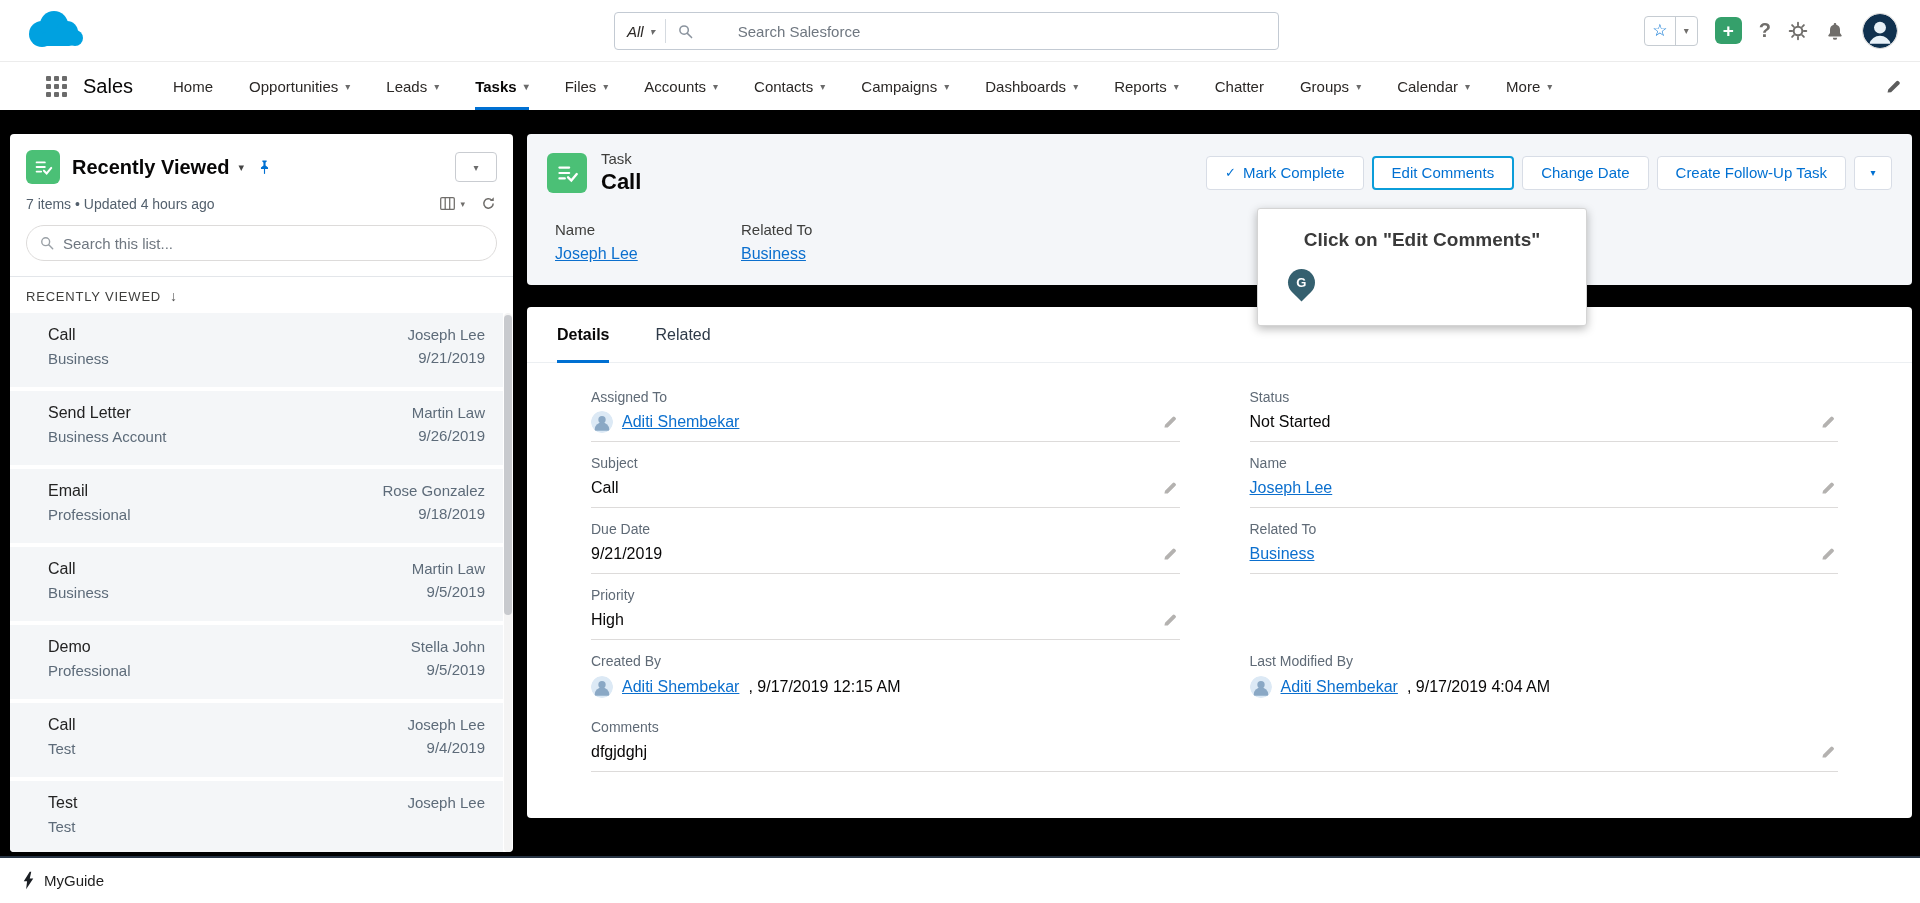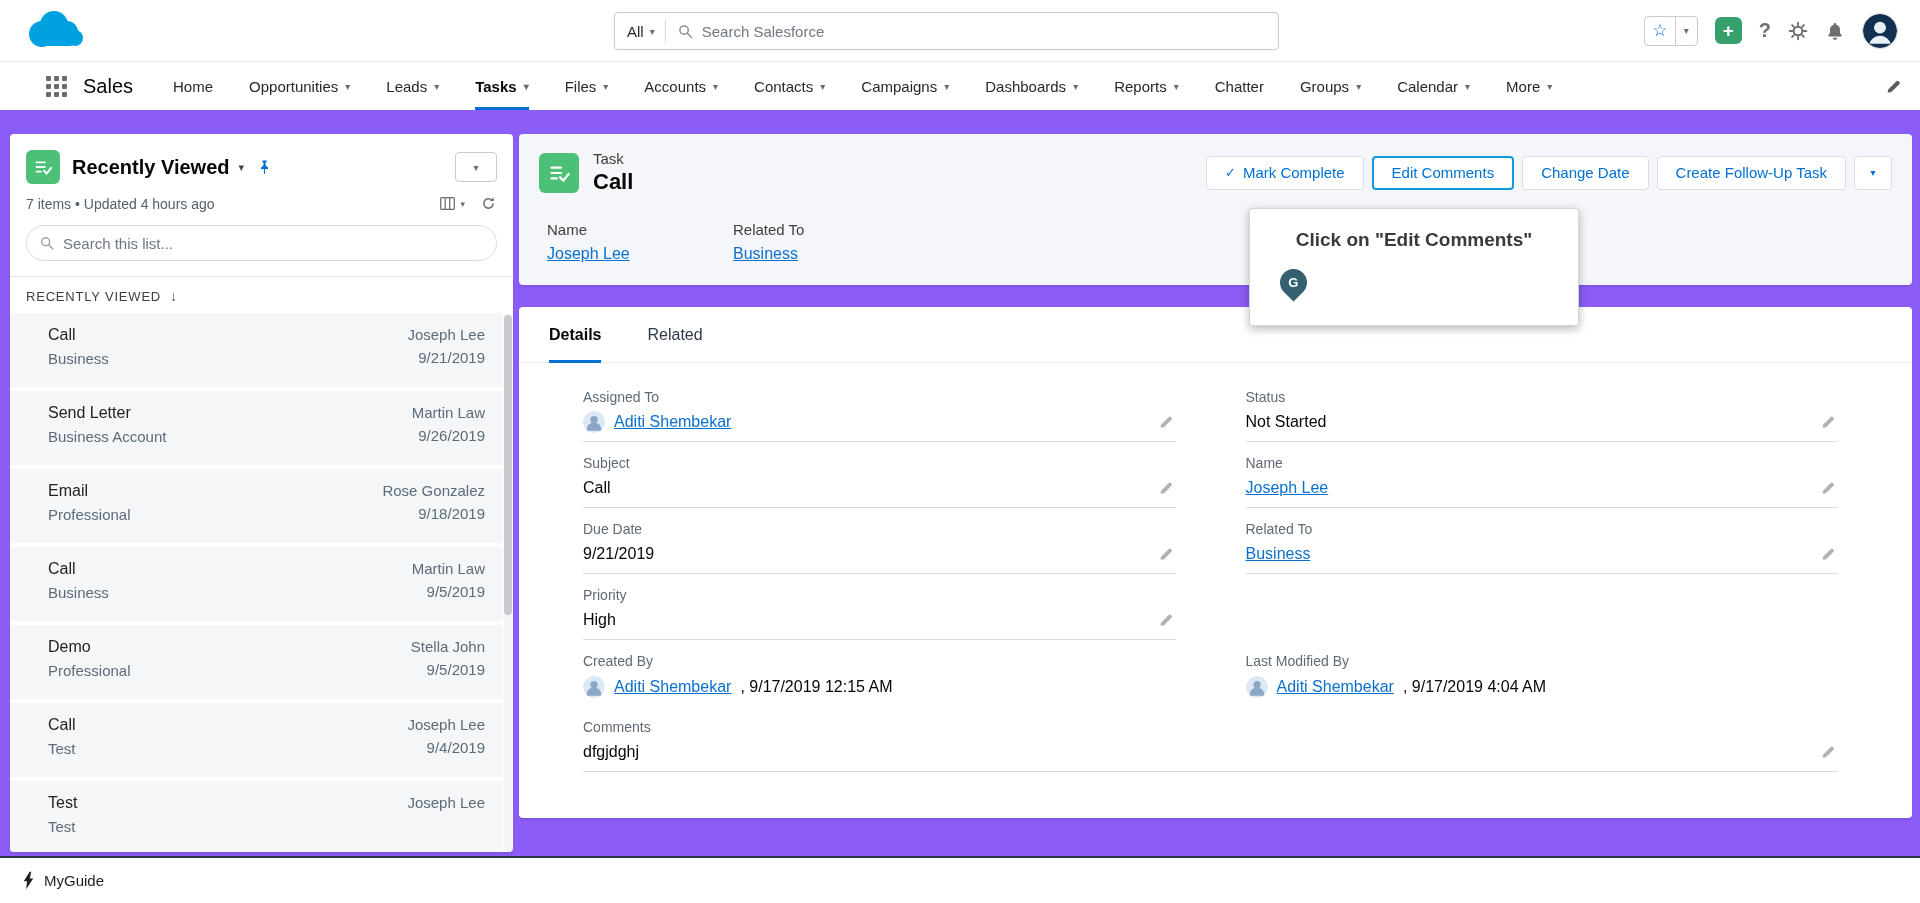--- a/index.html
+++ b/index.html
@@ -4,24 +4,24 @@
 <style>
   * { box-sizing: border-box; margin: 0; padding: 0; }
   html,body { width:1920px; height:903px; }
   body { font-family:"Liberation Sans", sans-serif; background:#fff; overflow:hidden; color:#181818; }
   svg { display:block; }
 
   
   .topbar { height:62px; display:flex; align-items:center; padding:0 22px; border-bottom:1px solid #ececec; position:relative; background:#fff; }
   .logo { width:64px; height:45px; cursor:pointer; }
   .gsearch { position:absolute; left:614px; top:12px; width:665px; height:38px; border:1px solid #c3cad3; border-radius:4px; display:flex; align-items:center; padding:0 12px; background:#fff; }
-  .scope { display:flex; align-items:center; gap:6px; font-size:15px; color:#2b2826; cursor:pointer; padding-right:10px; }
+  .scope { display:flex; align-items:center; gap:6px; font-size:15px; color:#2b2826; cursor:pointer; padding-right:10px;font-style:italic; }
   .gs-divider { width:1px; height:24px; background:#d5dae0; margin-right:12px; }
   .gs-mag { margin-right:9px; }
-  .gs-input { border:none; outline:none; flex:1; font-size:15px; font-family:inherit; color:#333; background:transparent; }
+  .gs-input { border:none; outline:none; flex:1; font-size:15px; font-family:inherit; color:#333; background:transparent;margin-left:36px; }
   .gs-input::placeholder { color:#6f7780; }
   .top-actions { margin-left:auto; display:flex; align-items:center; gap:17px; }
   .fav { display:flex; border:1px solid #c6ccd2; border-radius:4px; height:30px; overflow:hidden; }
   .fav-star { width:31px; display:flex; align-items:center; justify-content:center; color:#0070d2; font-size:17px; border-right:1px solid #c6ccd2; cursor:pointer; }
   .fav-caret { width:21px; display:flex; align-items:center; justify-content:center; color:#706e6b; font-size:10px; cursor:pointer; }
   .plus { width:27px; height:27px; border-radius:6px; background:#35a06b; color:#fff; font-size:19px; font-weight:bold; display:flex; align-items:center; justify-content:center; cursor:pointer; }
   .help { font-size:20px; font-weight:bold; color:#706e6b; cursor:pointer; }
   .iconbtn { cursor:pointer; }
   .avatar { width:36px; height:36px; border-radius:50%; overflow:hidden; cursor:pointer; border:1px solid #d8d8d8; }
 
@@ -30,21 +30,21 @@
   .waffle { display:grid; grid-template-columns:repeat(3,5px); gap:3px; margin-right:16px; cursor:pointer; }
   .waffle i { width:5px; height:5px; background:#6b6b6b; border-radius:1px; }
   .appname { font-size:20px; color:#080707; margin-right:40px; }
   .tabs { display:flex; align-items:center; gap:36px; height:48px; }
   .tab { display:flex; align-items:center; gap:7px; height:48px; font-size:15px; color:#2b2826; cursor:pointer; border-bottom:3px solid transparent; padding-top:3px; }
   .tab .chev { font-size:10px; color:#6b6b6b; }
   .tab.active { border-bottom-color:#0070d2; font-weight:bold; color:#080707; }
   .nav-pencil { margin-left:auto; cursor:pointer; }
 
   
-  .content { height:746px; background:#8b5cf6; display:flex; gap:6px; padding:24px 8px 0 10px; }
+  .content { height:746px; background:#000000; display:flex; gap:14px; padding:24px 8px 0 10px; }
 
   
   .list-panel { width:503px; height:718px; background:#fff; border-radius:4px; display:flex; flex-direction:column; overflow:hidden; box-shadow:0 2px 2px rgba(0,0,0,.08); }
   .lp-head { padding:16px 16px 0 16px; }
   .lp-titlerow { display:flex; align-items:center; }
   .obj-icon { width:34px; height:34px; border-radius:6px; background:#4bc076; display:flex; align-items:center; justify-content:center; flex:none; }
   .lp-title { font-size:20px; font-weight:bold; color:#080707; margin-left:12px; }
   .lp-caret { font-size:11px; color:#444; margin-left:9px; cursor:pointer; }
   .lp-pin { margin-left:12px; cursor:pointer; }
   .lp-menu { margin-left:auto; width:42px; height:30px; border:1px solid #c9ccd1; border-radius:4px; display:flex; align-items:center; justify-content:center; color:#6b6b6b; font-size:10px; cursor:pointer; background:#fff; }

